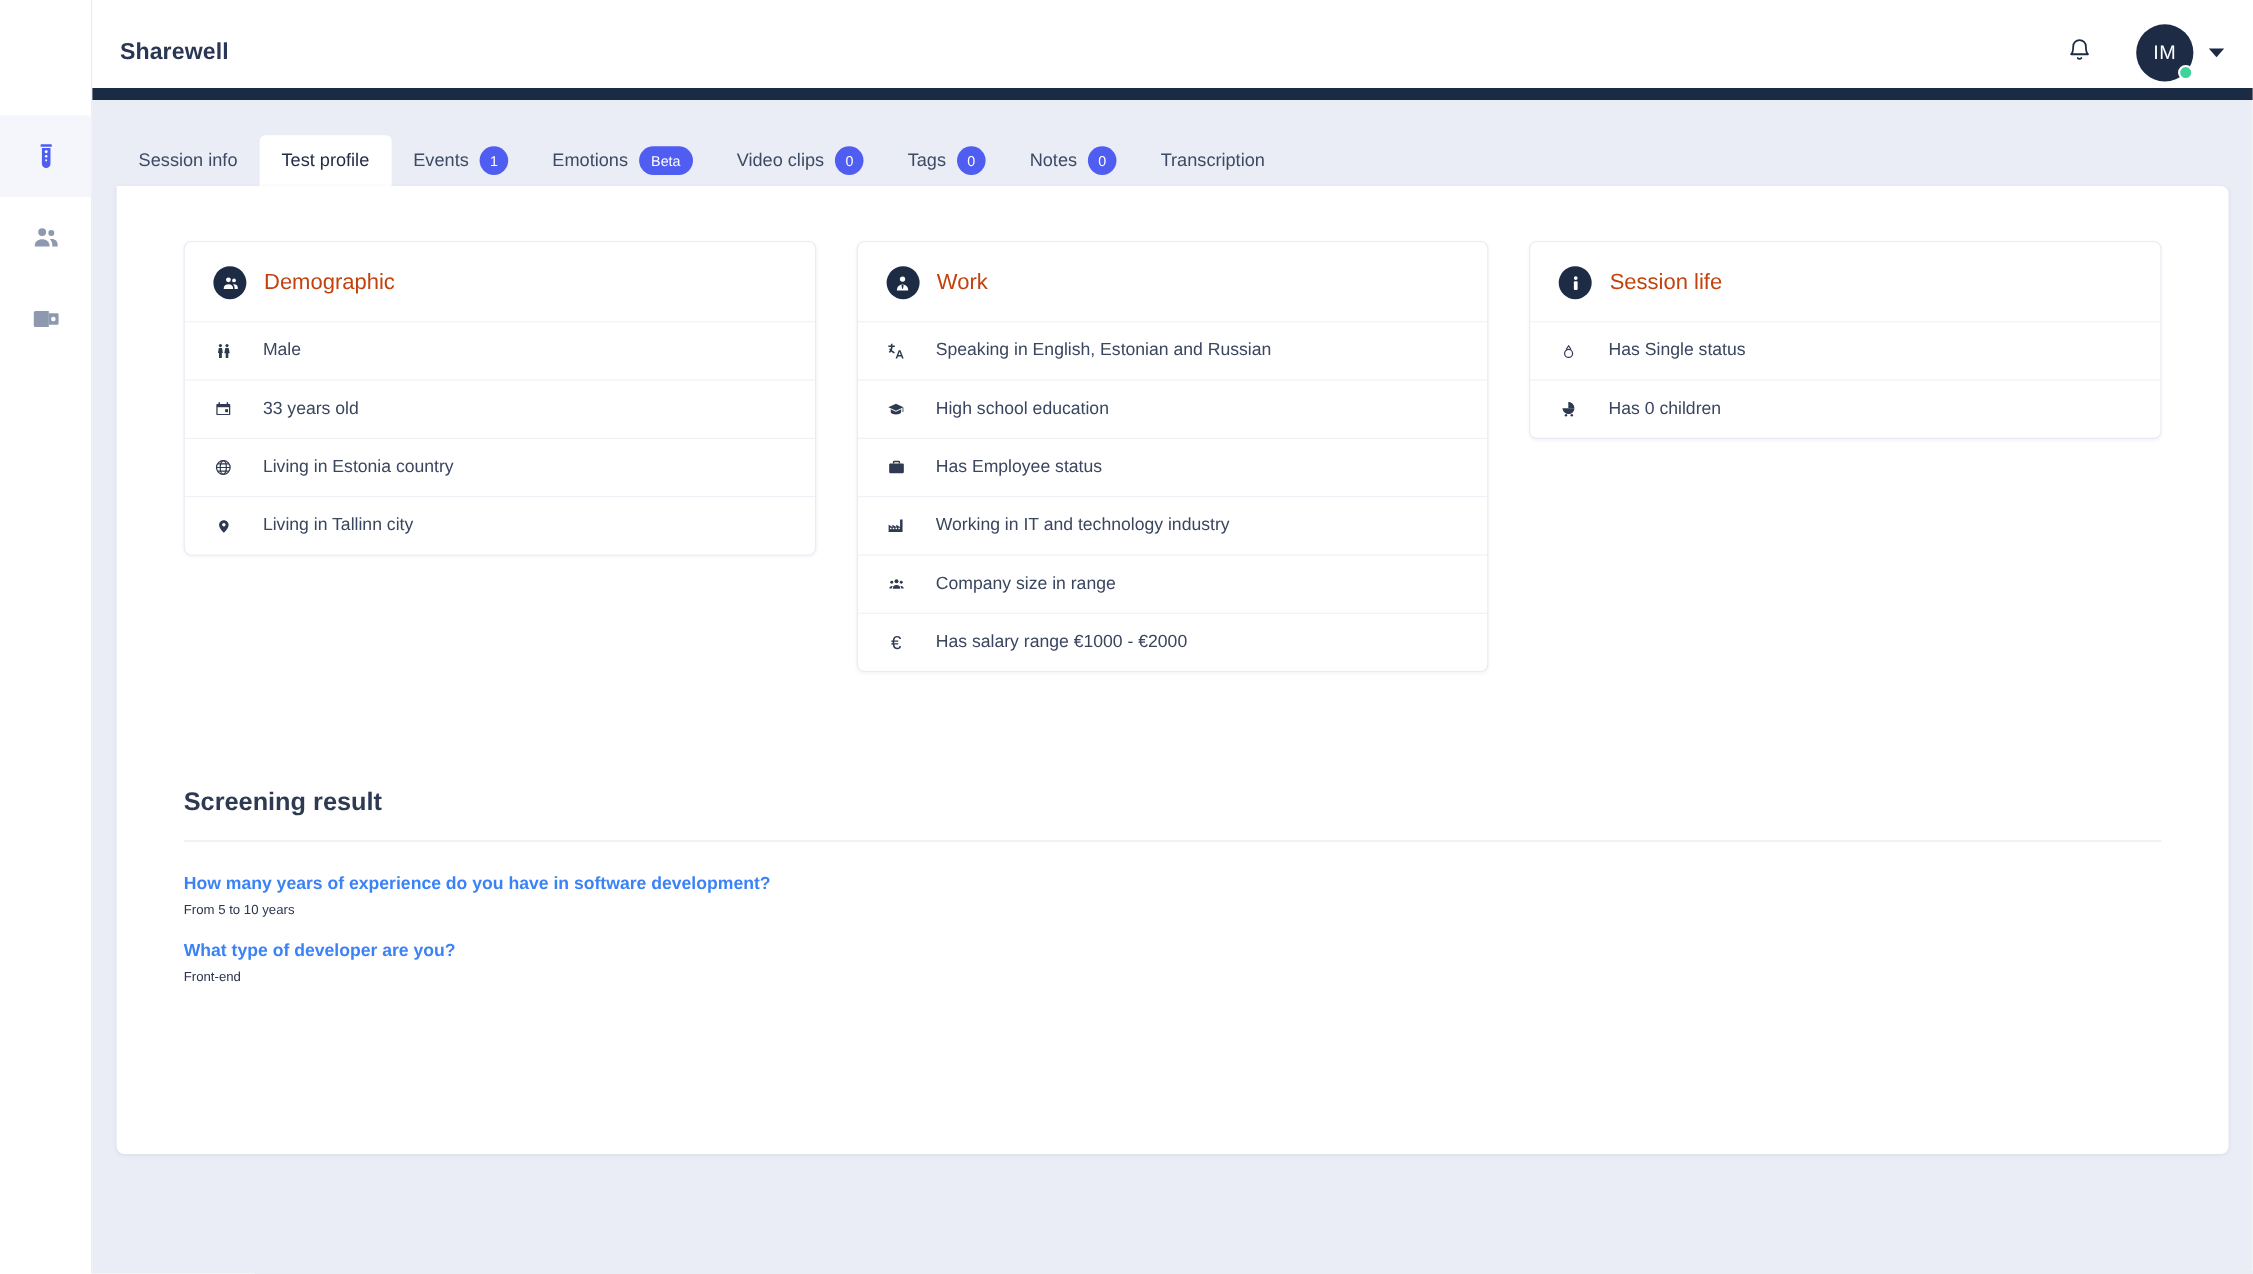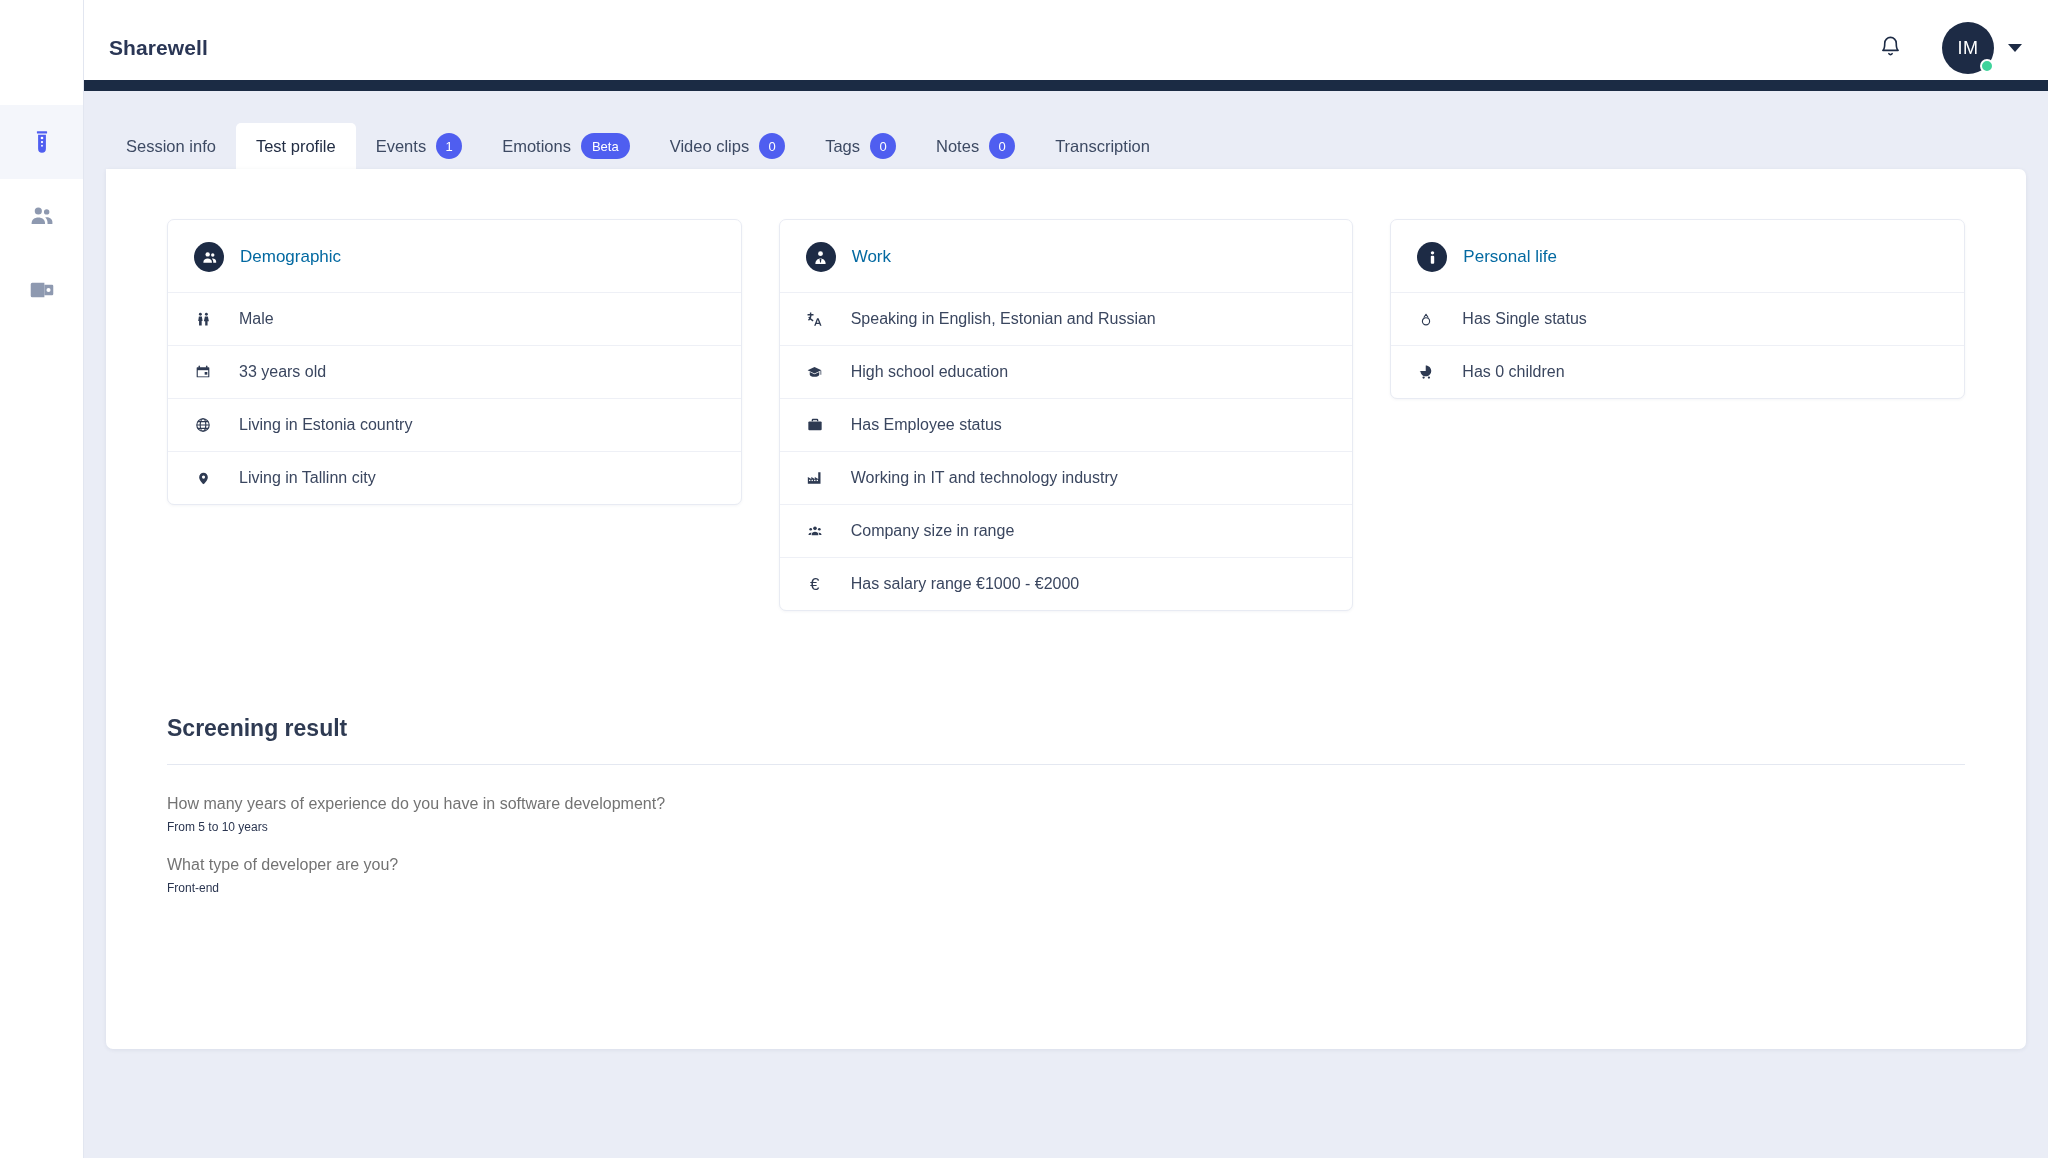--- a/index.html
+++ b/index.html
@@ -208,22 +208,22 @@
   }
   .card-head-icon {
     width: 30px; height: 30px;
     border-radius: 50%;
     background: #1d2b45;
     color: #ffffff;
     display: flex; align-items: center; justify-content: center;
     flex: none;
   }
   .card-head-title {
-    font-size: 17px;
-    color: #0369a1;
+    font-size: 20px;
+    color: #c2410c;
   }
   .card-row {
     display: flex;
     align-items: center;
     gap: 27px;
     padding: 17px 26px;
     font-size: 16px;
     color: #3a465f;
     border-top: 1px solid #eef0f6;
     white-space: nowrap;
@@ -252,22 +252,23 @@
     padding-bottom: 22px;
   }
   .screening-rule {
     height: 1px;
     background: #e4e8f1;
     margin-bottom: 30px;
   }
   .qa { margin-bottom: 22px; }
   .qa-q {
     font-size: 16px;
-    color: #737373;
+    color: #3b82f6;
     padding-bottom: 7px;
+    font-weight: bold;
   }
   .qa-a {
     font-size: 12px;
     font-weight: normal;
     color: #2a3550;
   }
 </style>
 </head>
 <body>
 
@@ -507,21 +508,21 @@
           </section>
 
           <section class="card">
             <div class="card-head">
               <span class="card-head-icon">
                 <svg width="17" height="17" viewBox="0 0 24 24" fill="#ffffff">
                   <circle cx="12" cy="5.4" r="2.4"></circle>
                   <rect x="9.6" y="9.4" width="4.8" height="11.4" rx="1.4"></rect>
                 </svg>
               </span>
-              <span class="card-head-title">Personal life</span>
+              <span class="card-head-title">Session life</span>
             </div>
 
             <div class="card-row">
               <span class="ricon">
                 <svg width="14" height="17" viewBox="0 0 24 24" fill="none" stroke="#2e3a52" stroke-width="1.9">
                   <circle cx="12" cy="15.1" r="6.2"></circle>
                   <path d="M8.6 8.2 12 3.1l3.4 5.1" stroke-linejoin="round" stroke-linecap="round"></path>
                 </svg>
               </span>
               <span>Has Single status</span>

